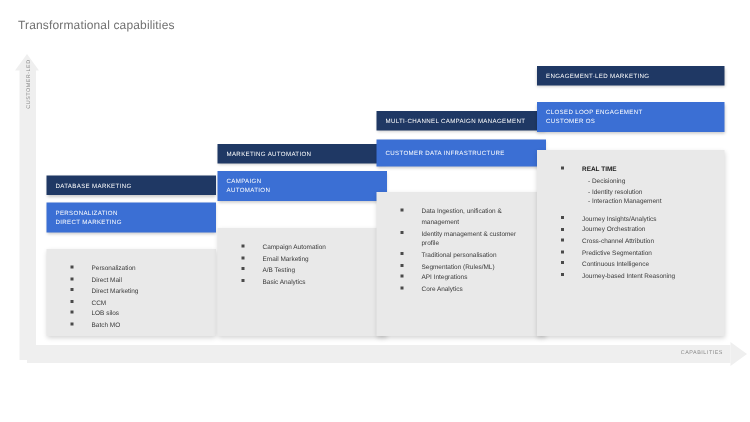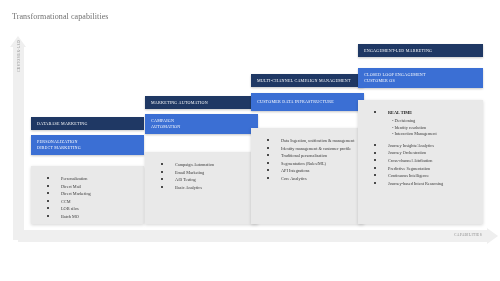--- a/index.html
+++ b/index.html
@@ -3,21 +3,21 @@
 <meta charset="utf-8">
 <style>
   html,body{margin:0;padding:0;}
   body{
     width:500px;height:281px;
     background:#ffffff;
     font-family:"Liberation Sans", sans-serif;
     overflow:hidden;
     position:relative;
   }
-  #slide{position:absolute;inset:0;background:#ffffff;font-family:Liberation Serif, serif;}
+  #slide{position:absolute;inset:0;background:#ffffff;}
 
   
   .title{
     position:absolute;left:12px;top:12px;
     font-size:8px;color:#707070;letter-spacing:.1px;
     white-space:nowrap;
   }
 
   
   .axis-v{

